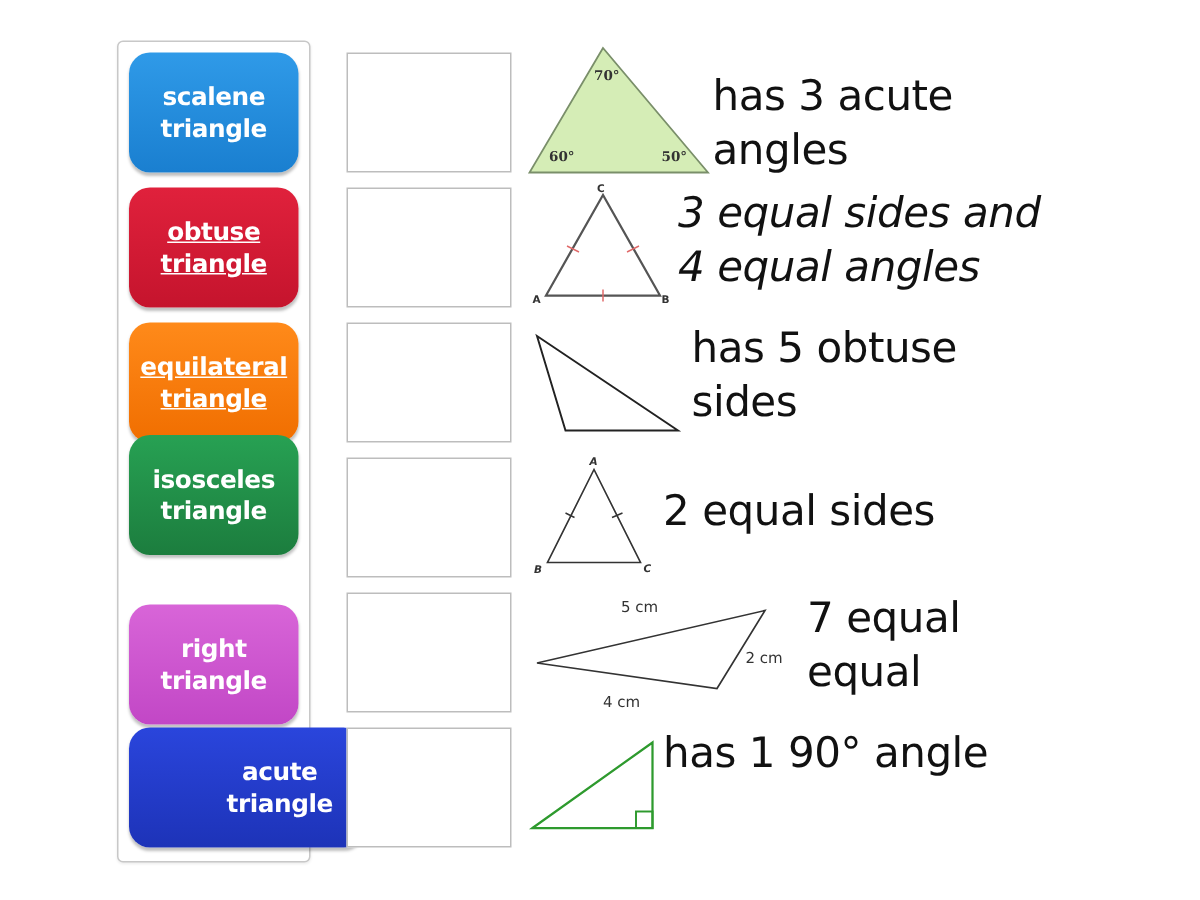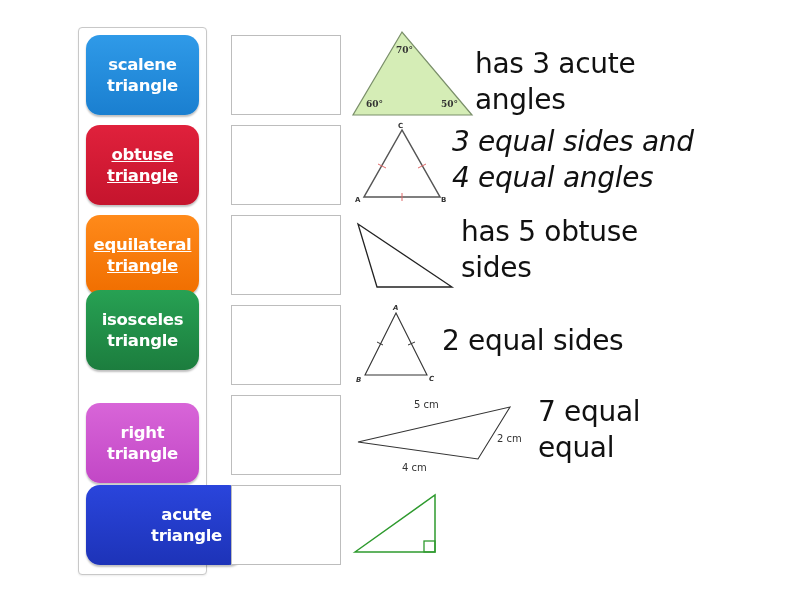--- a/index.html
+++ b/index.html
@@ -115,13 +115,14 @@
   <div>sides</div>
 </div>
 <div class="desc" style="left:442px;top:323px;">
   <div>2 equal sides</div>
 </div>
 <div class="desc" style="left:538px;top:394px;">
   <div>7 equal</div>
   <div>equal</div>
 </div>
 <div class="desc" style="left:442px;top:484px;">
+  <div>has 1 90° angle</div>
 </div>
 
 </body></html>

